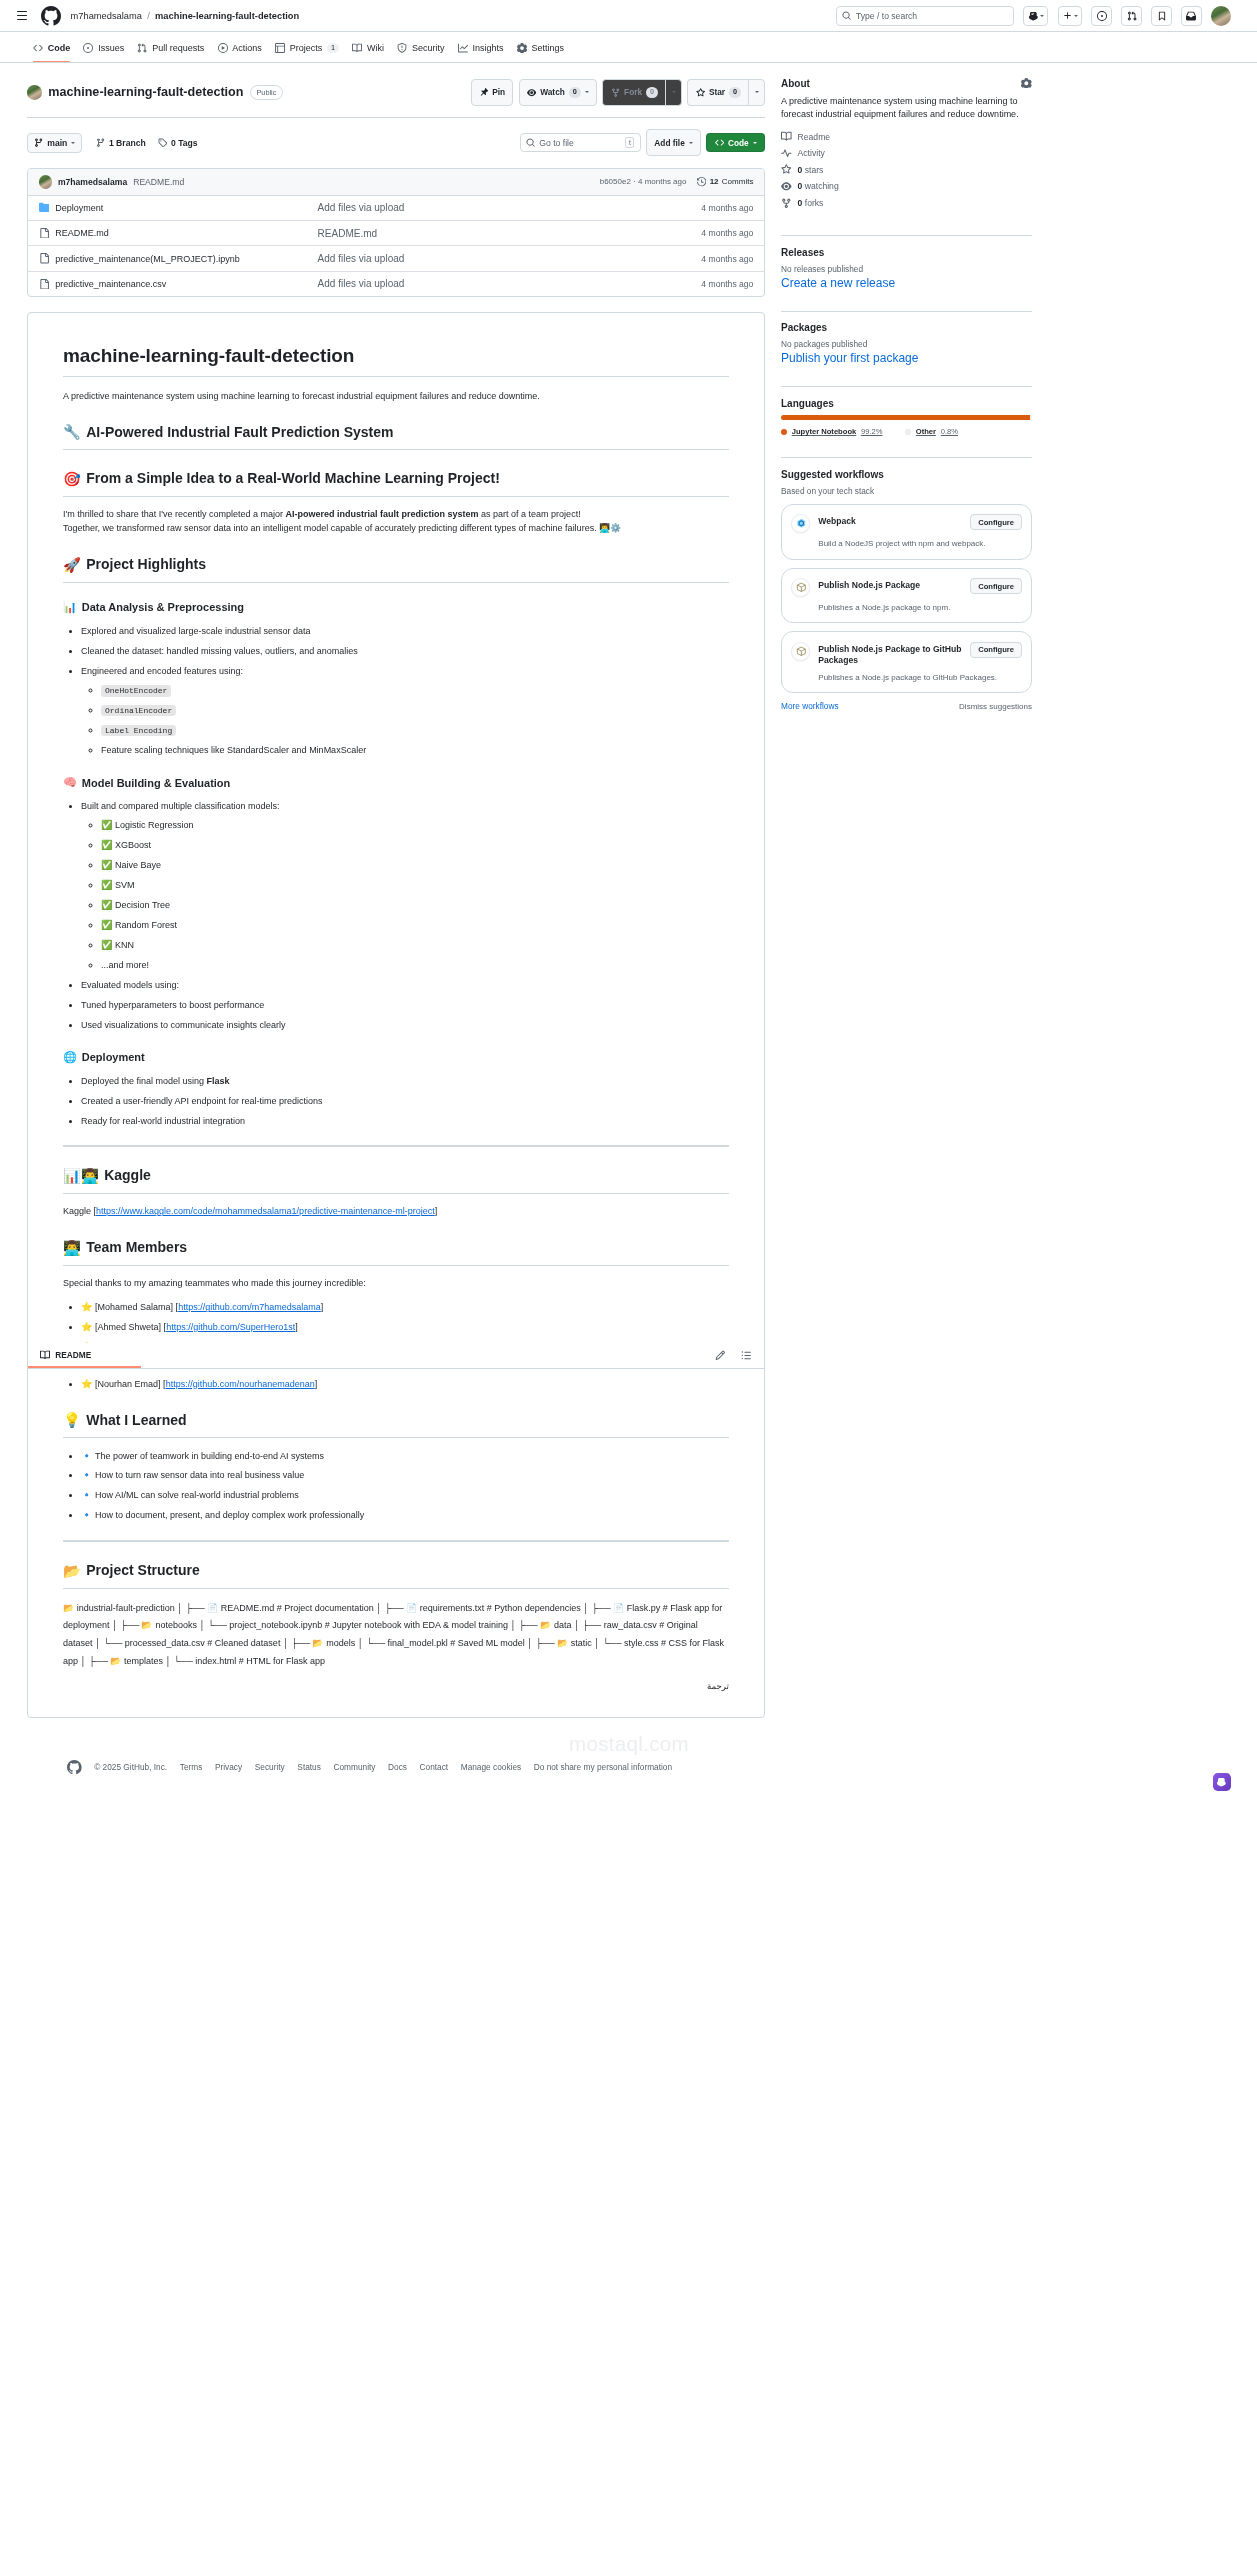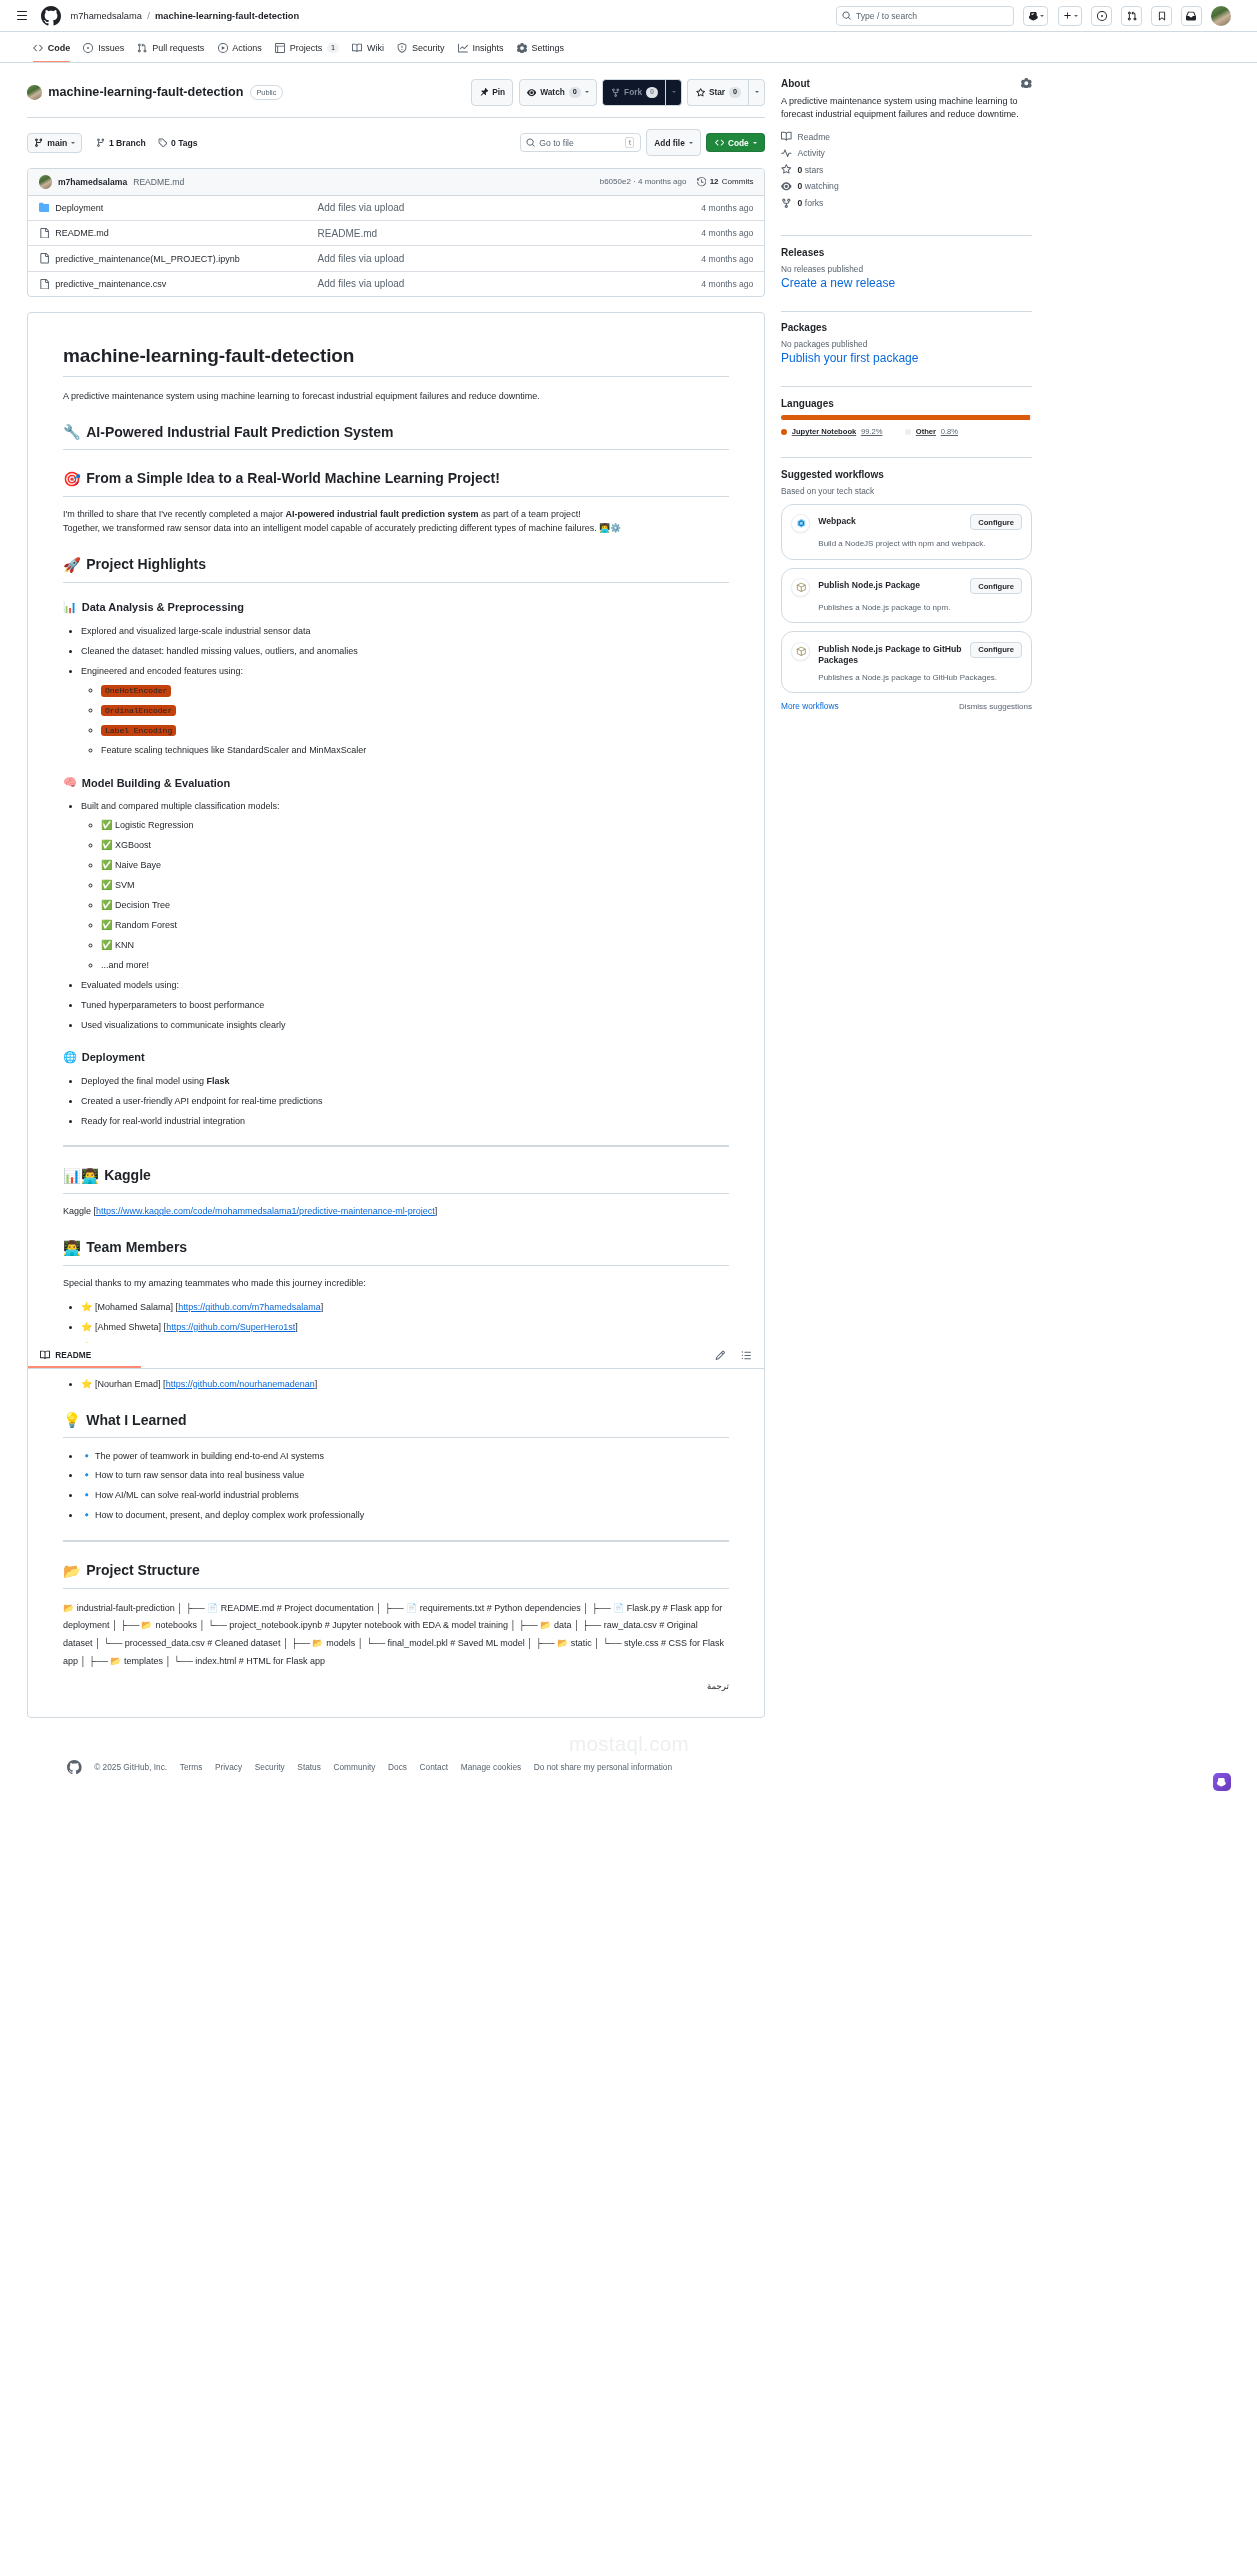--- a/index.html
+++ b/index.html
@@ -102,21 +102,21 @@
     border: 0.7px solid #d1d9e0; border-radius: 13.3px;
     font-size: 7.3px; color: #59636e; padding: 0.7px 5.3px; line-height: 11.3px;
   }
   .repo-actions { margin-left: auto; display: flex; align-items: center; gap: 5.3px; }
   .btn {
     height: 27px; border: 0.7px solid #d1d9e0; border-radius: 4px;
     background: #f6f8fa; color: #1f2328;
     display: inline-flex; align-items: center; gap: 4px;
     font-size: 8.3px; font-weight: 600; padding: 0 7.3px; cursor: pointer;
   }
-  .btn.disabled { color: #818b98; background: #0f172a; }
+  .btn.disabled { color: #818b98; background: #404040; }
   .btn .num {
     background: #dfe3e8; border-radius: 13.3px; font-size: 7.3px;
     padding: 0 4px; line-height: 10.6px; font-weight: 600; color: #1f2328;
   }
   .btn.disabled .num { color: #818b98; }
   .btn-group { display: inline-flex; }
   .btn-group .btn:first-child { border-top-right-radius: 0; border-bottom-right-radius: 0; border-right: none; }
   .btn-group .btn:last-child { border-top-left-radius: 0; border-bottom-left-radius: 0; padding: 0 5.3px; }
 
   .divider-full { height: 0.7px; background: #d1d9e0; margin: 0 0 12px 0; }
@@ -179,21 +179,21 @@
   .readme-body h3 {
     font-size: 11px; font-weight: 600; margin: 16.6px 0 8.6px 0;
     display: flex; align-items: center; gap: 4.7px;
   }
   .readme-body p { margin: 0 0 10px 0; }
   .readme-body hr { border: none; border-top: 2px solid #d1d9e0; margin: 16.6px 0; }
   .readme-body ul { margin: 0 0 9.3px 0; padding-left: 18px; }
   .readme-body ul ul { margin: 5.3px 0 5.3px 0; padding-left: 20px; list-style: circle; }
   .readme-body li { margin-bottom: 6px; }
   .readme-body code {
-    background: #c2410c; border-radius: 3.3px; padding: 1.3px 4px;
+    background: #e5e5e5; border-radius: 3.3px; padding: 1.3px 4px;
     font-family: "Liberation Mono", monospace; font-size: 8px;
   }
   .readme-body a { color: #0969da; text-decoration: underline; }
   .readme-body b, .readme-body strong { font-weight: 700; }
   .emoji { font-size: 1.03em; line-height: 1; }
   .tree-block { line-height: 1.95; }
   .rtl-note { text-align: right; font-size: 8.6px; color: #1f2328; margin-top: 8px; direction: rtl; }
 
   
   .readme-sticky {

